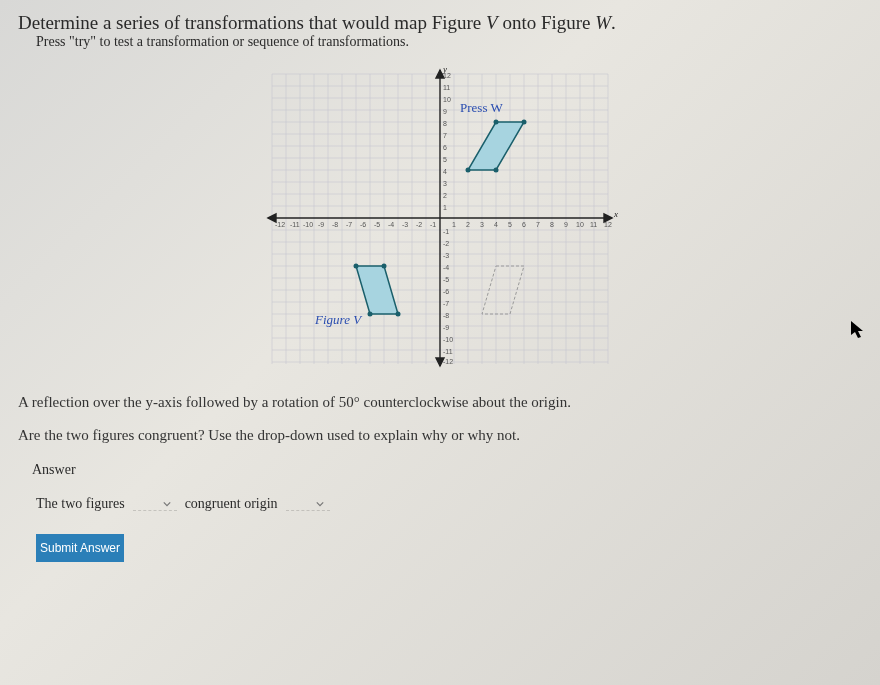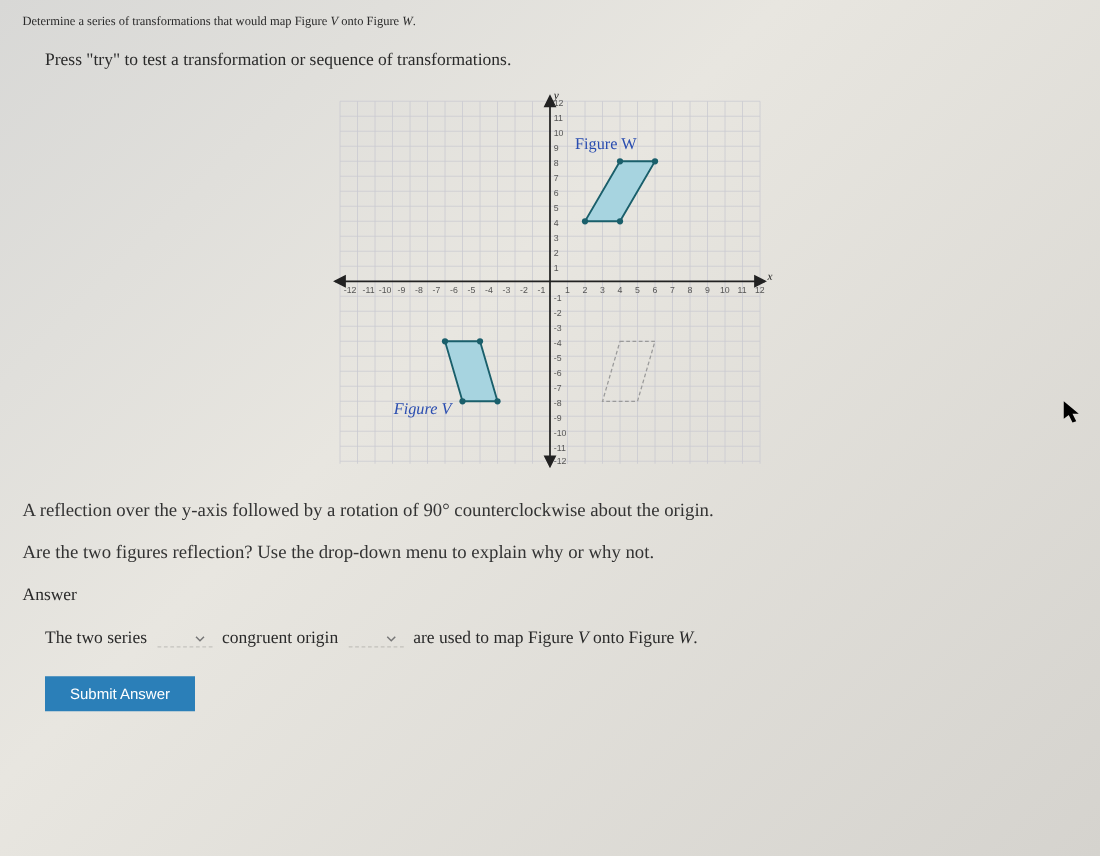--- a/index.html
+++ b/index.html
@@ -6,41 +6,41 @@
     body {
       font-family: Georgia, 'Times New Roman', serif;
       background: linear-gradient(135deg, #d8d8d6 0%, #e8e6e0 40%, #d5d3ce 100%);
       width: 880px;
       height: 685px;
       padding: 12px 18px;
       color: #2a2a2a;
       position: relative;
       overflow: hidden;
     }
-    .question-main { font-size: 10px; margin-bottom: 18px; }
+    .question-main { font-size: 19px; }
     .question-sub { font-size: 14px; margin-left: 18px; margin-bottom: 14px; }
     .italic-var { font-style: italic; font-family: 'Times New Roman', serif; }
     .graph-wrap {
       display: flex;
       justify-content: center;
       margin: 8px 0 20px 0;
     }
     .graph {
       position: relative;
       width: 360px;
       height: 310px;
     }
     .answer-text {
       font-size: 15px;
       margin: 10px 0 16px 0;
       color: #333;
     }
     .answer-label {
       font-size: 14px;
-      margin: 18px 0 18px 0;
+      margin: 18px 0 18px 14px;
     }
     .answer-row {
       display: flex;
       align-items: center;
       gap: 8px;
       font-size: 14px;
       margin-left: 18px;
       margin-bottom: 22px;
       flex-wrap: nowrap;
     }
@@ -56,21 +56,21 @@
     .chev {
       width: 8px;
       height: 8px;
       display: inline-block;
     }
     .chev svg { width: 8px; height: 8px; display: block; }
     .submit {
       background: #2b7fb8;
       color: #fff;
       border: none;
-      padding: 7px 20px;
+      padding: 7px 4px;
       font-size: 12px;
       margin-left: 18px;
       cursor: pointer;
       font-family: Arial, sans-serif;
     }
     .fig-label {
       position: absolute;
       font-size: 13px;
       color: #2a4db0;
       font-family: Georgia, serif;
@@ -219,53 +219,50 @@
           <text x="183" y="242">-7</text>
           <text x="183" y="254">-8</text>
           <text x="183" y="266">-9</text>
           <text x="183" y="278">-10</text>
           <text x="183" y="290">-11</text>
           <text x="183" y="300">-12</text>
       </g>
       <text x="354" y="153" font-size="9" fill="#222" font-style="italic">x</text>
       <text x="183" y="8" font-size="9" fill="#222" font-style="italic">y</text>
     </svg>
-    <div class="fig-label" style="left:200px; top:36px;">Figure W</div>
+    <div class="fig-label" style="left:200px; top:36px;">Press W</div>
     <div class="fig-label" style="left:55px; top:248px;font-style:italic;">Figure V</div>
   </div>
 </div>
 
-<div class="answer-text">A reflection over the y-axis followed by a rotation of 90° counterclockwise about the origin.</div>
-
-<div class="answer-text">Are the two figures reflection? Use the drop-down menu to explain why or why not.</div>
+<div class="answer-text">A reflection over the y-axis followed by a rotation of 50° counterclockwise about the origin.</div>
+
+<div class="answer-text">Are the two figures congruent? Use the drop-down used to explain why or why not.</div>
 
 <div class="answer-label">Answer</div>
 
 <div class="answer-row">
-  <span>The two series</span>
+  <span>The two figures</span>
   <span class="dropdown">
     <span></span>
     <span class="chev">
         <svg viewBox="0 0 10 10">
           <path d="M1 3 L5 7 L9 3" stroke="#777" stroke-width="1.5" fill="none"></path>
         </svg>
       </span>
   </span>
   <span>congruent origin</span>
   <span class="dropdown">
     <span></span>
     <span class="chev">
         <svg viewBox="0 0 10 10">
           <path d="M1 3 L5 7 L9 3" stroke="#777" stroke-width="1.5" fill="none"></path>
         </svg>
       </span>
   </span>
-  <span>
-    <span>are used to map Figure </span><span class="italic-var">V</span><span> onto Figure </span><span class="italic-var">W</span><span>.</span>
-  </span>
 </div>
 
 <button class="submit">Submit Answer</button>
 
 <div class="cursor">
   <svg viewBox="0 0 16 20">
       <path d="M1 1 L1 15 L5 12 L8 18 L11 17 L8 11 L13 11 Z" fill="#000"></path>
     </svg>
 </div>
 

